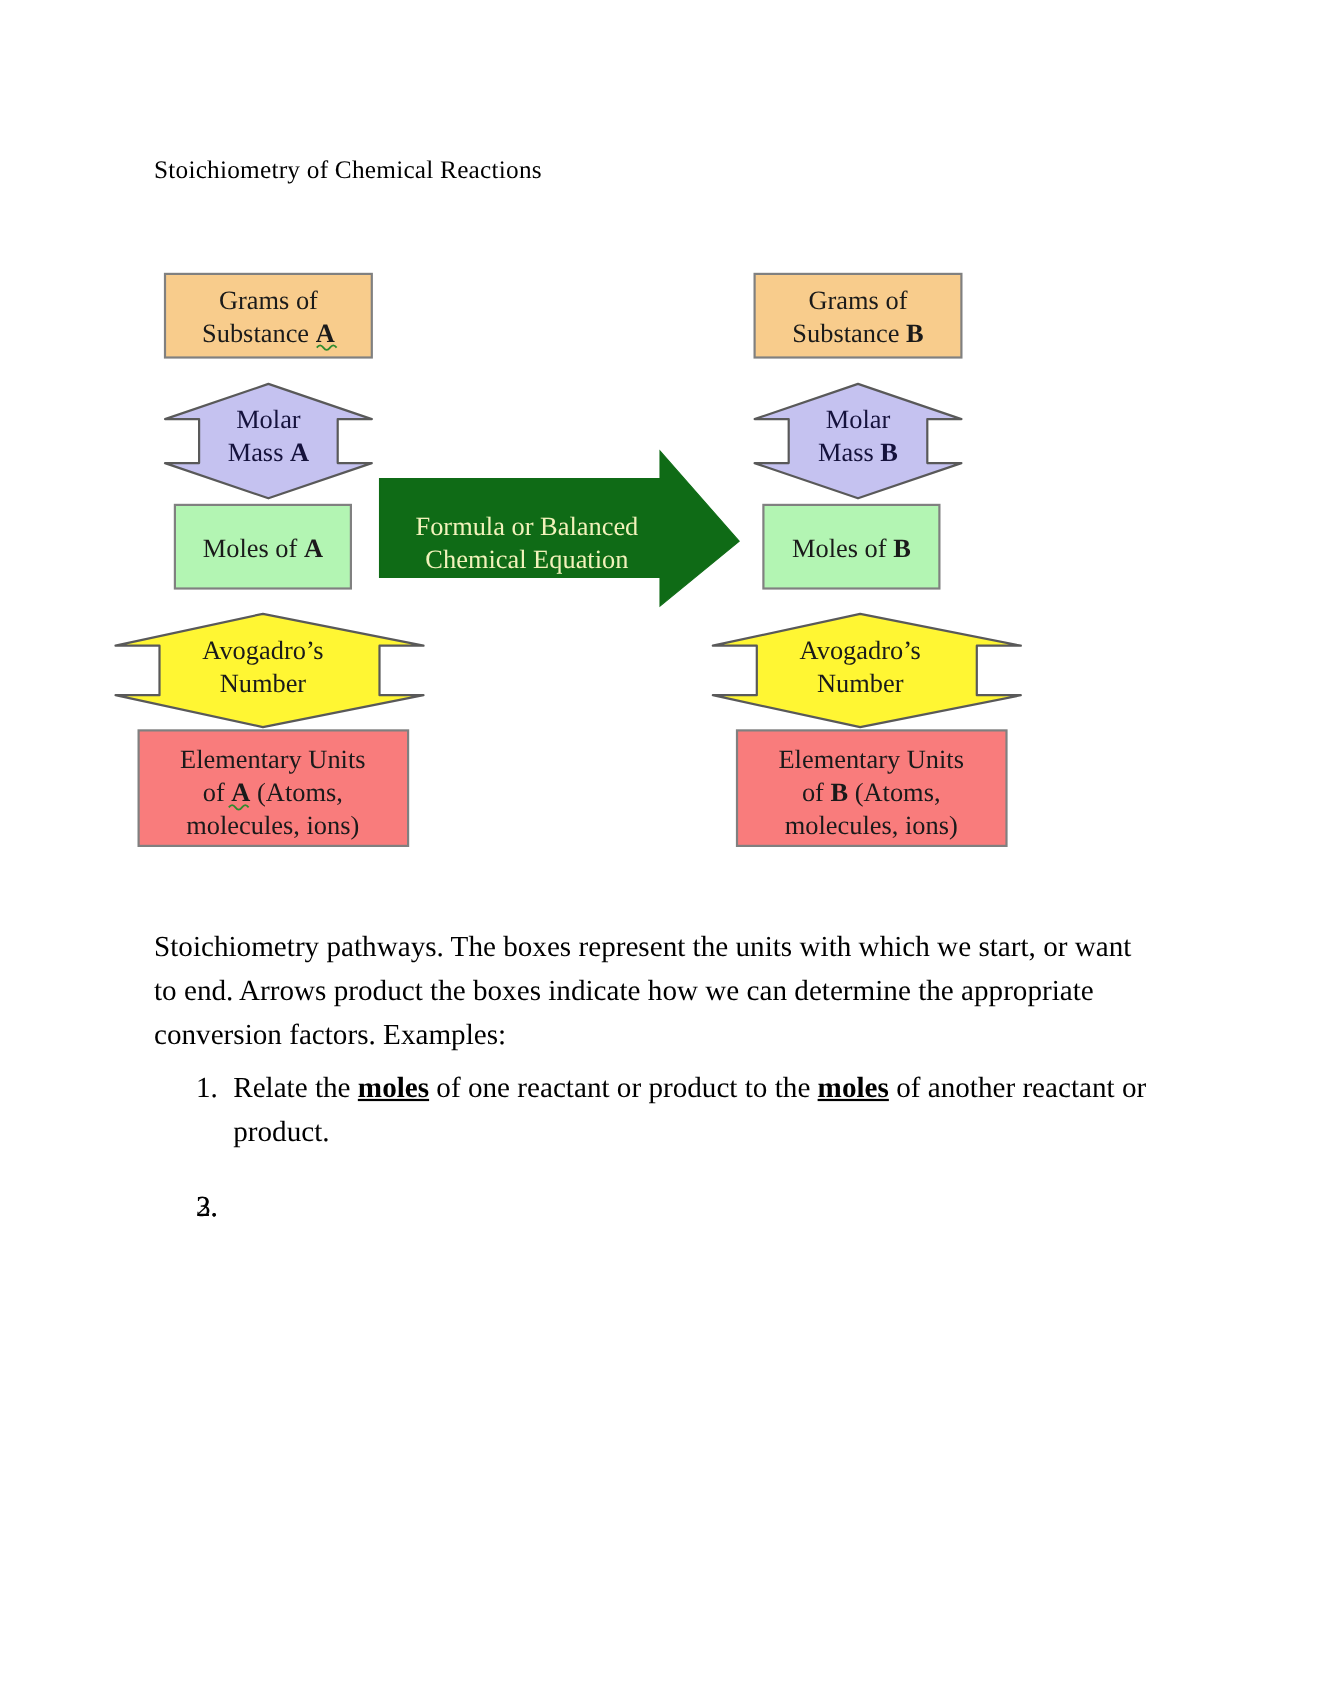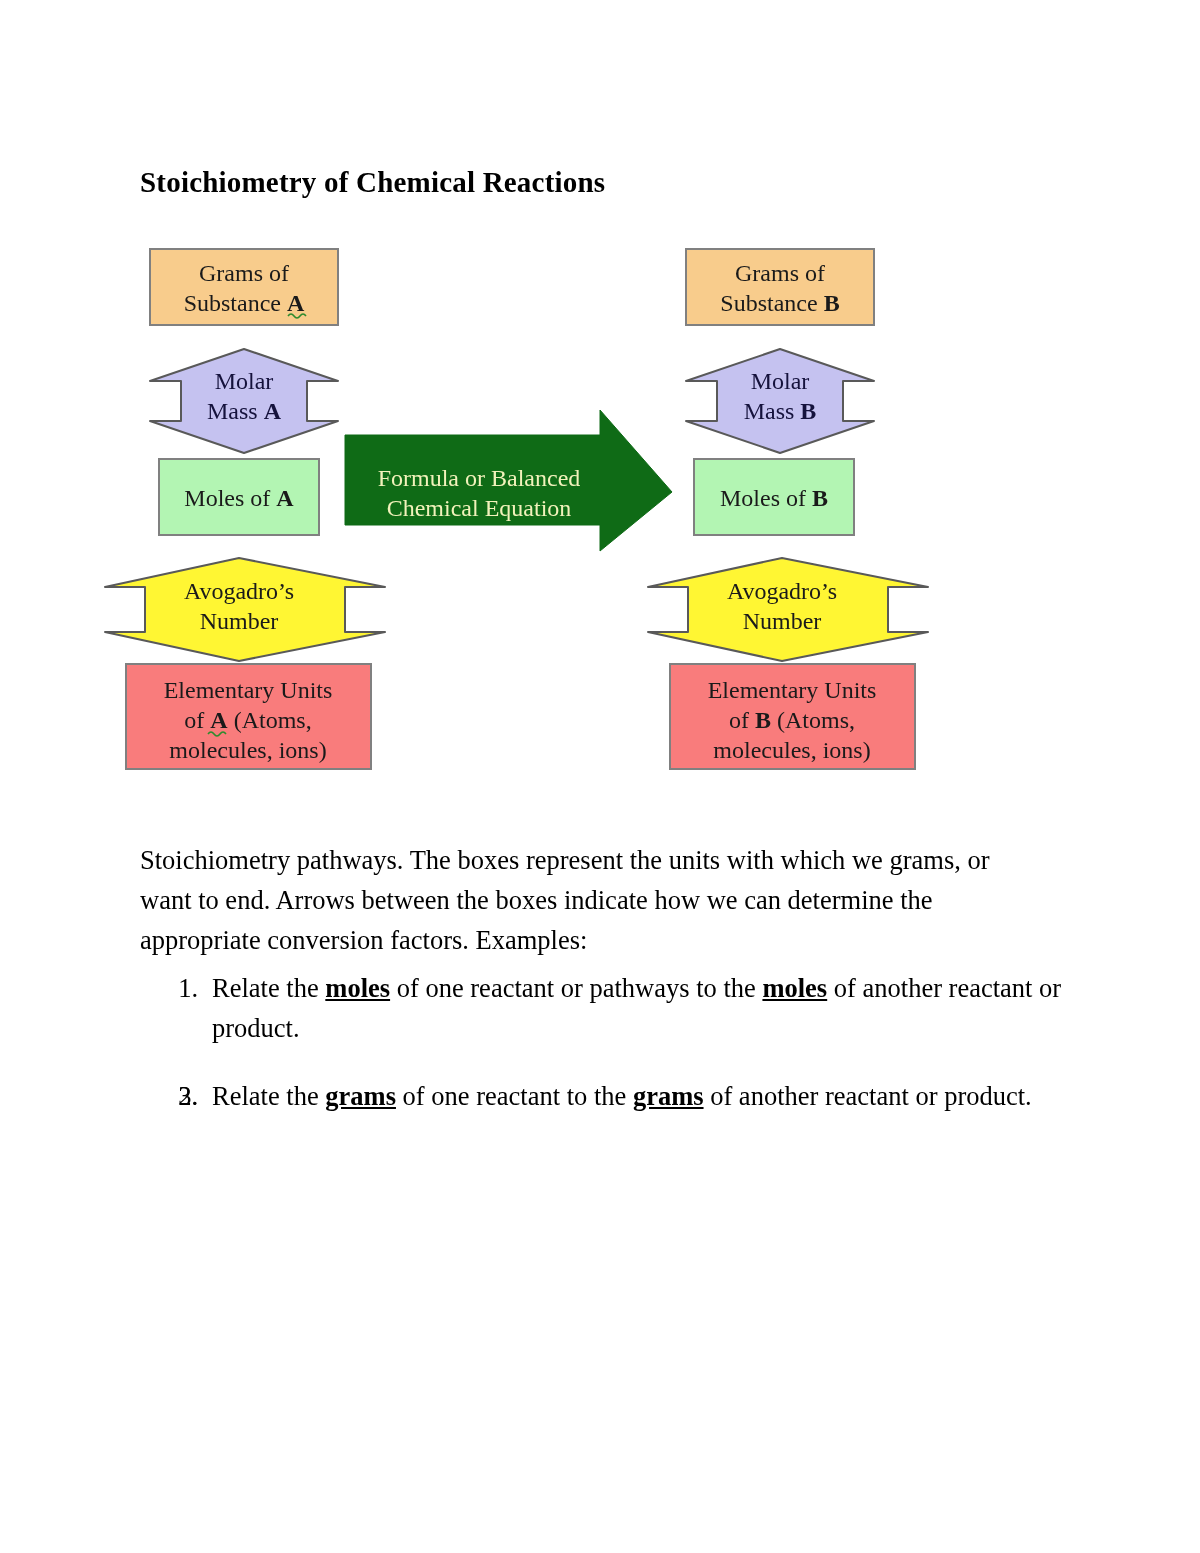--- a/index.html
+++ b/index.html
@@ -21,25 +21,24 @@
     width: 1200px;
     height: 1553px;
     background: #ffffff;
   }
 
   
   .doc-title {
     position: absolute;
     left: 140px;
     top: 142px;
-    font-size: 29px;
-    font-weight: bold;
+    font-size: 23px;
+    font-weight: normal;
     letter-spacing: 0.2px;
     white-space: nowrap;
-    margin-top: 24px;
   }
 
   
   .diagram {
     position: absolute;
     left: 0px;
     top: 0px;
     width: 1200px;
     height: 820px;
   }
@@ -190,29 +189,28 @@
       <g>
         <rect x="670" y="664" width="245" height="105" fill="#F97C7C" stroke="#808080" stroke-width="2"></rect>
         <text class="node-label" x="792" y="698">Elementary Units</text>
         <text class="node-label" x="792" y="728"><tspan>of </tspan><tspan font-weight="bold">B</tspan><tspan> (Atoms,</tspan></text>
         <text class="node-label" x="792" y="758">molecules, ions)</text>
       </g>
 
     </svg>
   </div>
 
-  <div class="body-text">Stoichiometry pathways. The boxes represent the units with which we grams, or want to end. Arrows between the boxes indicate how we can determine the appropriate conversion factors. Examples:</div>
+  <div class="body-text">Stoichiometry pathways. The boxes represent the units with which we start, or want to end. Arrows product the boxes indicate how we can determine the appropriate conversion factors. Examples:</div>
 
   <div class="examples">
     <div class="example-item">
       <span class="example-num">1.</span>
-      <span class="example-body"><span>Relate the </span><b>moles</b><span> of one reactant or pathways to the </span><b>moles</b><span> of another reactant or product.</span></span>
+      <span class="example-body"><span>Relate the </span><b>moles</b><span> of one reactant or product to the </span><b>moles</b><span> of another reactant or product.</span></span>
     </div>
     <div class="example-item">
       <span class="example-num">2.</span>
     </div>
     <div class="example-item">
       <span class="example-num">3.</span>
-      <span class="example-body"><span>Relate the </span><b>grams</b><span> of one reactant to the </span><b>grams</b><span> of another reactant or product.</span></span>
     </div>
   </div>
 
 </div>
 
 </body></html>

